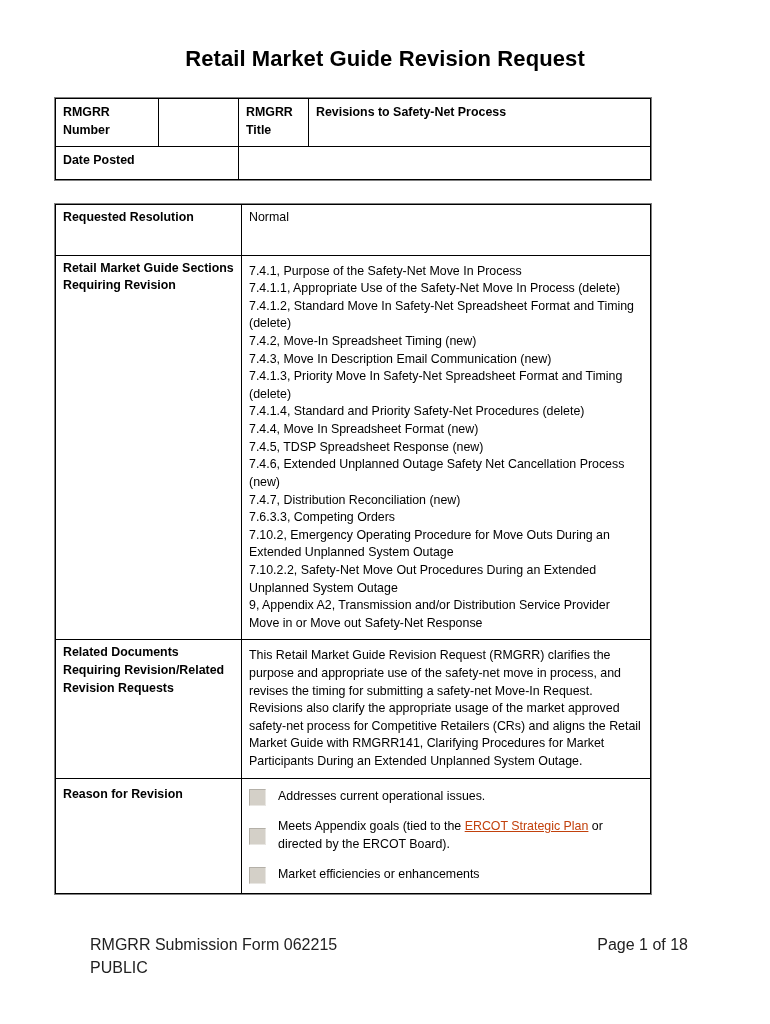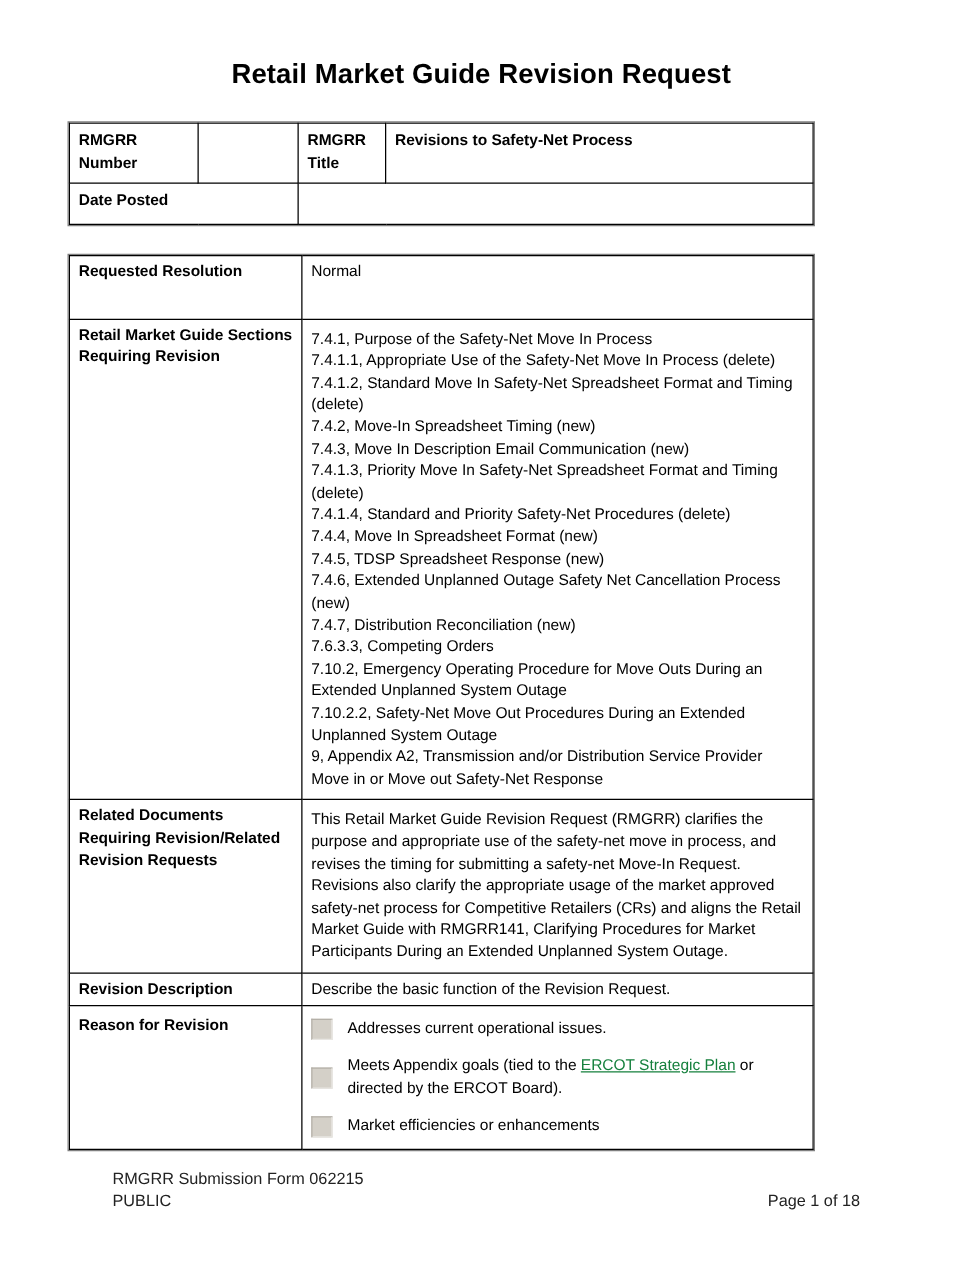--- a/index.html
+++ b/index.html
@@ -111,34 +111,34 @@
     border-bottom: 1px solid #e8e6e2;
     margin-right: 12px;
     margin-top: 1px;
     box-sizing: border-box;
   }
   .check-text {
     font-size: 12.4px;
     line-height: 1.45;
   }
   a.doclink {
-    color: #15803d;
+    color: #c2410c;
     text-decoration: underline;
   }
 
   
   .footer {
     position: absolute;
     left: 90px;
     right: 55px;
     top: 934px;
     display: flex;
     justify-content: space-between;
-    align-items: flex-end;
-    font-size: 13px;
+    align-items: flex-start;
+    font-size: 16px;
     line-height: 1.42;
     color: #222;
   }
   .footer-left div { white-space: pre; }
   .footer-right { padding-right: 27px; }
 </style>
 </head>
 <body>
 
 <div class="page">
@@ -200,24 +200,20 @@
               <span class="secline">7.10.2.2, Safety-Net Move Out Procedures During an Extended Unplanned System Outage</span>
               <span class="secline">9, Appendix A2, Transmission and/or Distribution Service Provider Move in or Move out Safety-Net Response</span>
             </td>
         </tr>
 
         <tr>
           <td class="cell-label">Related Documents Requiring Revision/Related Revision Requests</td>
           <td class="cell-body bodytop">This Retail Market Guide Revision Request (RMGRR) clarifies the purpose and appropriate use of the safety-net move in process, and revises the timing for submitting a safety-net Move-In Request. Revisions also clarify the appropriate usage of the market approved safety-net process for Competitive Retailers (CRs) and aligns the Retail Market Guide with RMGRR141, Clarifying Procedures for Market Participants During an Extended Unplanned System Outage.</td>
         </tr>
 
-        <tr>
-          <td class="cell-label">Revision Description</td>
-          <td class="cell-body">Describe the basic function of the Revision Request.</td>
-        </tr>
 
         <tr>
           <td class="cell-label top" style="vertical-align:top;padding-top:7px;">Reason for Revision</td>
           <td class="cell-body bodytop" style="padding-top:0;padding-bottom:0;">
             <div class="check-list" id="reason-options">
                 <div class="check-item">
                   <span class="checkbox"></span>
                   <span class="check-text"><span>Addresses current operational issues.</span></span>
                 </div>
                 <div class="check-item">

